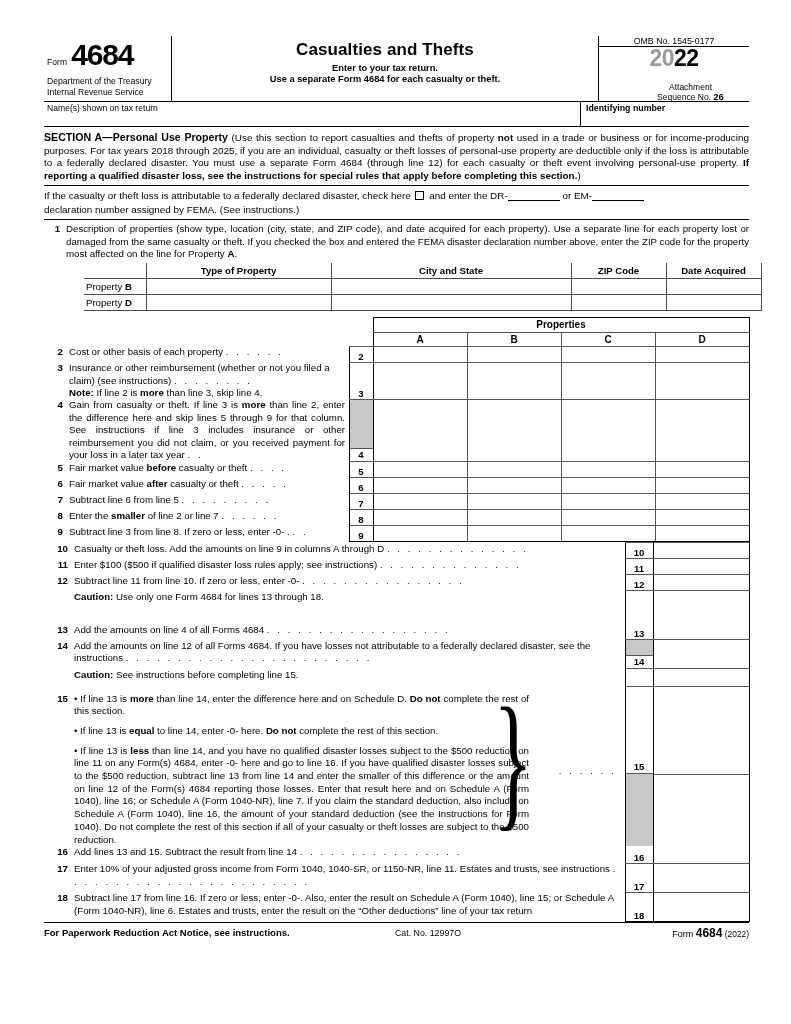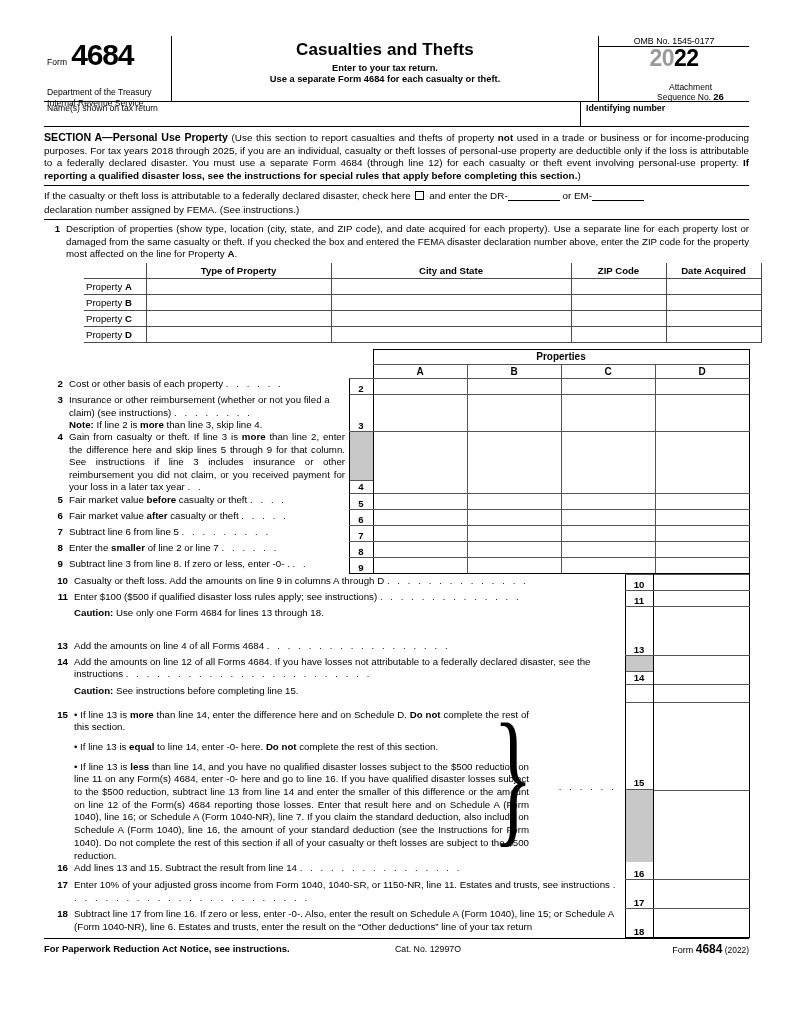--- a/index.html
+++ b/index.html
@@ -41,21 +41,21 @@
     padding-left: 3px;
   }
   .formno-lbl {
     font-size: 8.5px; margin-right: 4px; letter-spacing: .1px;
   }
   .formno-val {
     font-size: 30px; font-weight: bold; letter-spacing: -1.2px; line-height: 1;
   }
   .dept {
     font-size: 8.6px; line-height: 10.5px;
-    padding-left: 3px; margin-top: 17px;
+    padding-left: 3px; margin-top: 6px;
   }
   .hdr-mid {
     flex: 1;
     text-align: center;
     padding-top: 4px;
     border-right: 1.6px solid #000;
   }
   .title {
     font-size: 17px; font-weight: bold; letter-spacing: .1px;
     margin-bottom: 3px;
@@ -321,35 +321,21 @@
   <table class="props">
     <tbody>
           <tr>
       <th class="c-lbl blank"></th>
       <th class="c-type">Type of Property</th>
       <th class="c-city">City and State</th>
       <th class="c-zip">ZIP Code</th>
       <th class="c-date">Date Acquired</th>
     </tr>
     <tr>
-      <td class="plabel"><span>Property </span><b>A</b></td>
-      <td></td>
-      <td></td>
-      <td></td>
-      <td></td>
-    </tr>
-    <tr>
       <td class="plabel"><span>Property </span><b>B</b></td>
-      <td></td>
-      <td></td>
-      <td></td>
-      <td></td>
-    </tr>
-    <tr>
-      <td class="plabel"><span>Property </span><b>C</b></td>
       <td></td>
       <td></td>
       <td></td>
       <td></td>
     </tr>
     <tr>
       <td class="plabel"><span>Property </span><b>D</b></td>
       <td></td>
       <td></td>
       <td></td>
@@ -497,20 +483,27 @@
       </tr>
 
       <tr>
         <td class="ltxt" style="height:16px;">
           <span class="ln">11</span><span class="bd"><span>Enter $100 ($500 if qualified disaster loss rules apply; see instructions)</span> <span class="dots">. . . . . . . . . . . . . .</span></span>
         </td>
         <td class="lnum">11</td>
         <td class="lamt"></td>
       </tr>
 
+      <tr>
+        <td class="ltxt" style="height:16px;">
+          <span class="ln">12</span><span class="bd"><span>Subtract line 11 from line 10. If zero or less, enter -0-</span> <span class="dots">. . . . . . . . . . . . . . . .</span></span>
+        </td>
+        <td class="lnum">12</td>
+        <td class="lamt"></td>
+      </tr>
 
       <tr>
         <td class="ltxt" style="height:33px;">
           <span class="ln"></span><span class="bd"><b>Caution:</b><span> Use only one Form 4684 for lines 13 through 18.</span></span>
         </td>
         <td class="lnum" style="border-bottom:none;"></td>
         <td class="lamt nb-bot"></td>
       </tr>
 
       <tr>

